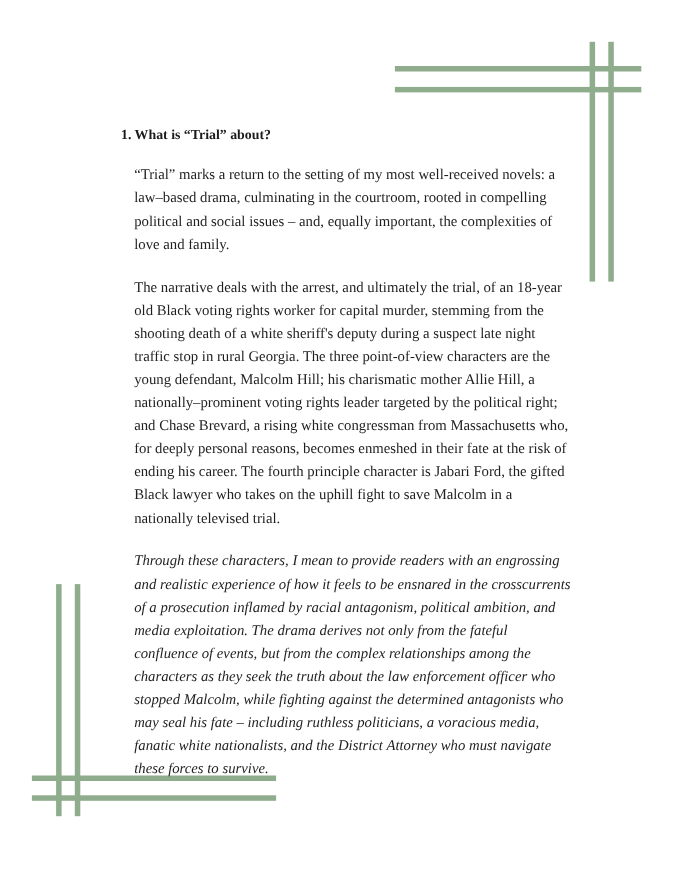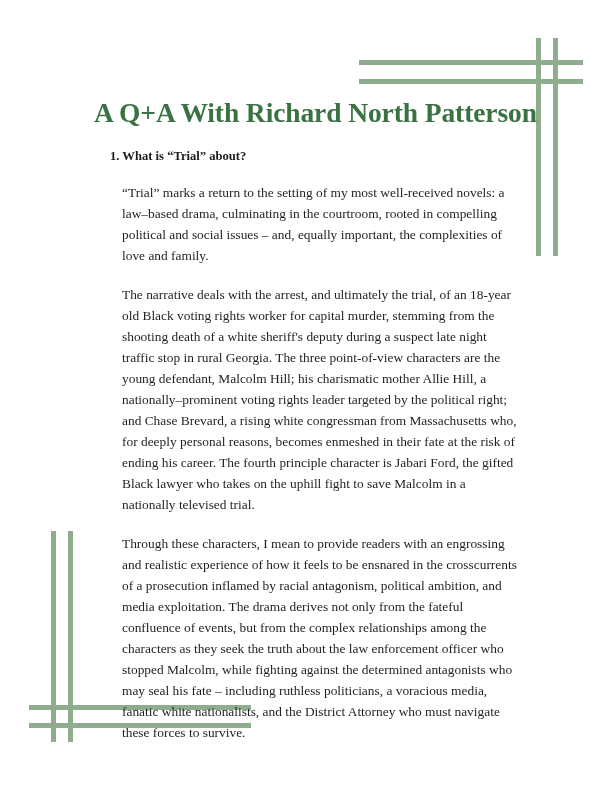--- a/index.html
+++ b/index.html
@@ -73,40 +73,39 @@
     margin-top: 17px;
   }
 
   p.para {
     margin: 0 0 18px 12px;
     font-size: 13.4px;
     line-height: 21px;
     color: #1f1f1f;
     text-align: left;
   }
-  p.para:last-child { margin-bottom: 0; }
+  p.para:last-child { margin-bottom: 0; font-style: italic; }
 </style>
 </head>
 <body>
 
 <div class="page">
 
   <div class="deco-line tr-h1"></div>
   <div class="deco-line tr-h2"></div>
   <div class="deco-line tr-v1"></div>
   <div class="deco-line tr-v2"></div>
 
   <div class="deco-line bl-h1"></div>
   <div class="deco-line bl-h2"></div>
   <div class="deco-line bl-v1"></div>
   <div class="deco-line bl-v2"></div>
 
   <div class="content">
 
-    <h1 class="doc-title">A Q+A With Richard North Patterson</h1>
 
     <p class="question">1. What is “Trial” about?</p>
 
     <div class="body-block">
       <p class="para">“Trial” marks a return to the setting of my most well-received novels: a law–based drama, culminating in the courtroom, rooted in compelling political and social issues – and, equally important, the complexities of love and family.</p>
       <p class="para">The narrative deals with the arrest, and ultimately the trial, of an 18-year old Black voting rights worker for capital murder, stemming from the shooting death of a white sheriff's deputy during a suspect late night traffic stop in rural Georgia. The three point-of-view characters are the young defendant, Malcolm Hill; his charismatic mother Allie Hill, a nationally–prominent voting rights leader targeted by the political right; and Chase Brevard, a rising white congressman from Massachusetts who, for deeply personal reasons, becomes enmeshed in their fate at the risk of ending his career. The fourth principle character is Jabari Ford, the gifted Black lawyer who takes on the uphill fight to save Malcolm in a nationally televised trial.</p>
       <p class="para">Through these characters, I mean to provide readers with an engrossing and realistic experience of how it feels to be ensnared in the crosscurrents of a prosecution inflamed by racial antagonism, political ambition, and media exploitation. The drama derives not only from the fateful confluence of events, but from the complex relationships among the characters as they seek the truth about the law enforcement officer who stopped Malcolm, while fighting against the determined antagonists who may seal his fate – including ruthless politicians, a voracious media, fanatic white nationalists, and the District Attorney who must navigate these forces to survive.</p>
     </div>
 
   </div>

